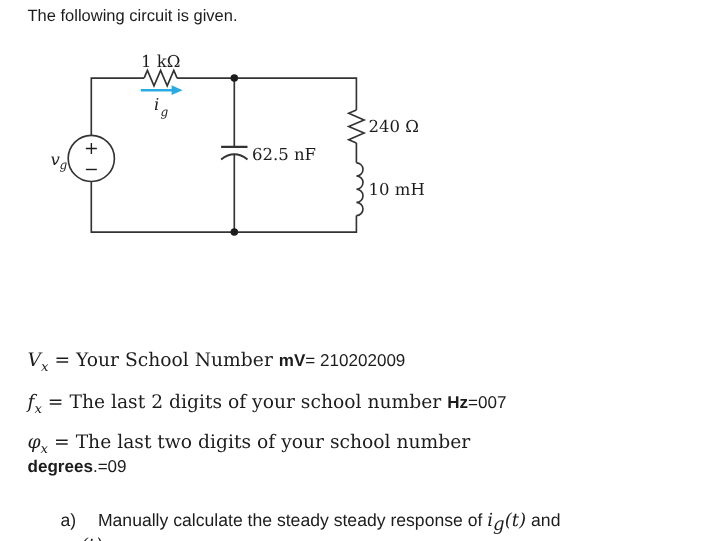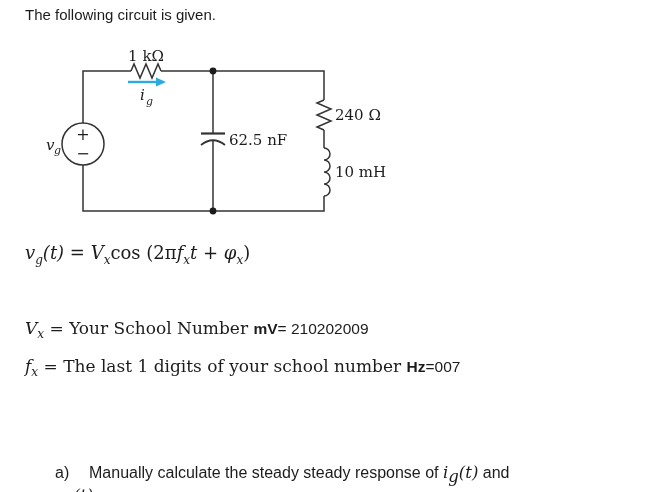--- a/index.html
+++ b/index.html
@@ -74,30 +74,30 @@
     <text class="lbl" x="106" y="21" text-anchor="middle">1 kΩ</text>
     <text class="lbl it" x="100" y="60" fill="#29abe2">i</text>
     <text class="sub it" x="106" y="65" fill="#29abe2">g</text>
     <text class="lbl it" x="6" y="110">v</text>
     <text class="sub it" x="14" y="114">g</text>
     <text class="lbl" x="189" y="105">62.5 nF</text>
     <text class="lbl" x="295" y="80">240 Ω</text>
     <text class="lbl" x="295" y="137">10 mH</text>
   </svg>
 
-  <div class="equation">
-    <span class="it">v</span><sub>g</sub><span class="it">(t) = </span><span class="it">V</span><sub>x</sub><span>cos (2π</span><span class="it">f</span><sub>x</sub><span class="it">t</span><span> + </span><span class="it">φ</span><sub>x</sub><span>)</span>
-  </div>
 
   <div class="def def-1">
     <span class="var">V</span><sub>x</sub><span> = </span><span>Your School Number </span><span class="unit">mV</span><span class="value">= 210202009</span>
   </div>
 
   <div class="def def-2">
-    <span class="var">f</span><sub>x</sub><span> = </span><span>The last 1 digits of your school number </span><span class="unit">Hz</span><span class="value">=007</span>
+    <span class="var">f</span><sub>x</sub><span> = </span><span>The last 2 digits of your school number </span><span class="unit">Hz</span><span class="value">=007</span>
   </div>
 
+  <div class="def def-3">
+    <span class="var">φ</span><sub>x</sub><span> = </span><span>The last two digits of your school number </span><span class="unit">degrees</span><span class="value">.=09</span>
+  </div>
 
   <div class="question">
     <span class="marker">a)</span><span>Manually calculate the steady steady response of </span><span class="math">i</span><sub class="math">g</sub><span class="math">(t)</span><span> and </span><span class="math">v</span><sub class="math">c</sub><span class="math">(t)</span><span>.</span>
   </div>
 
 </div>
 
 </body></html>

